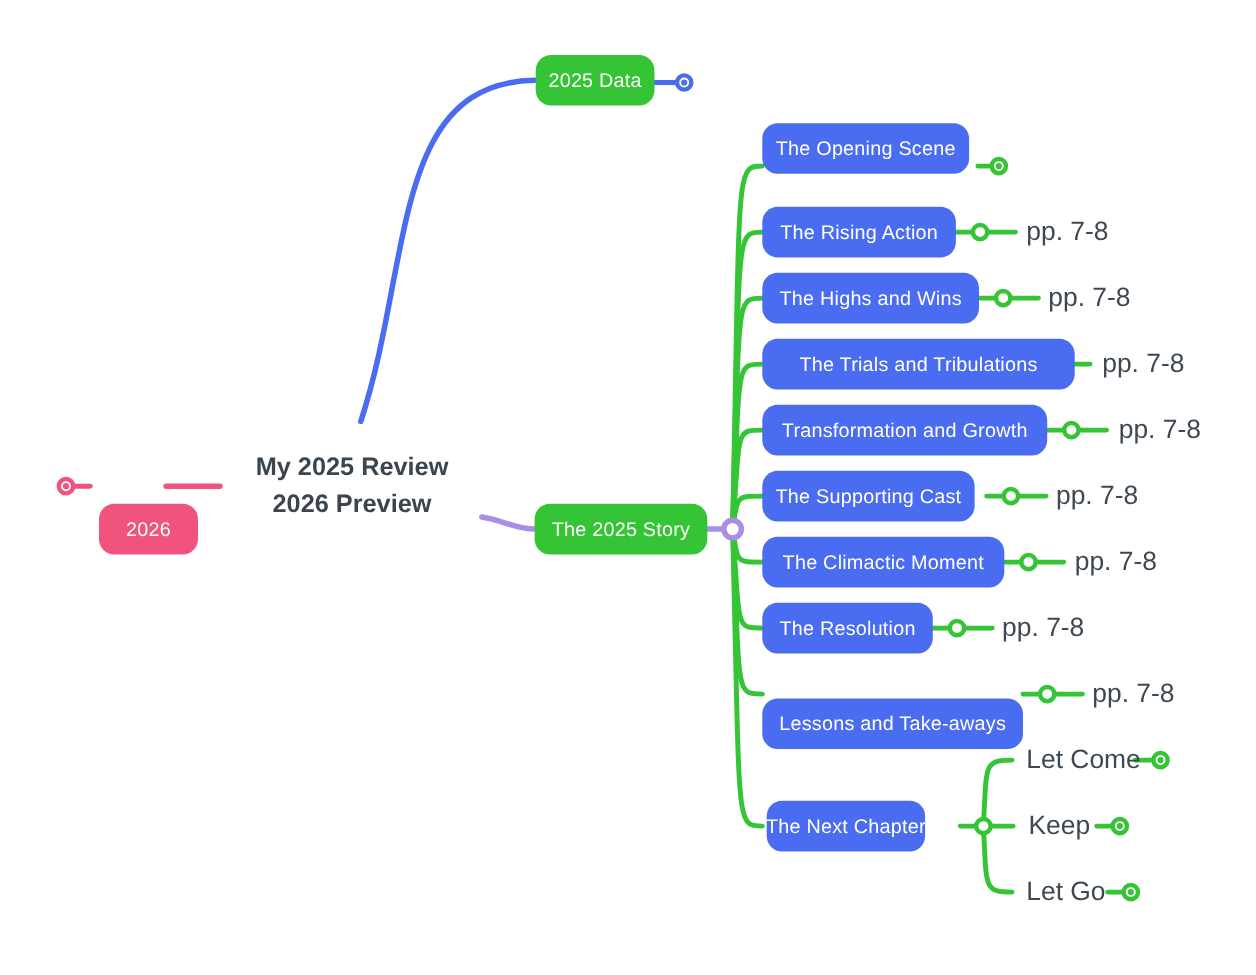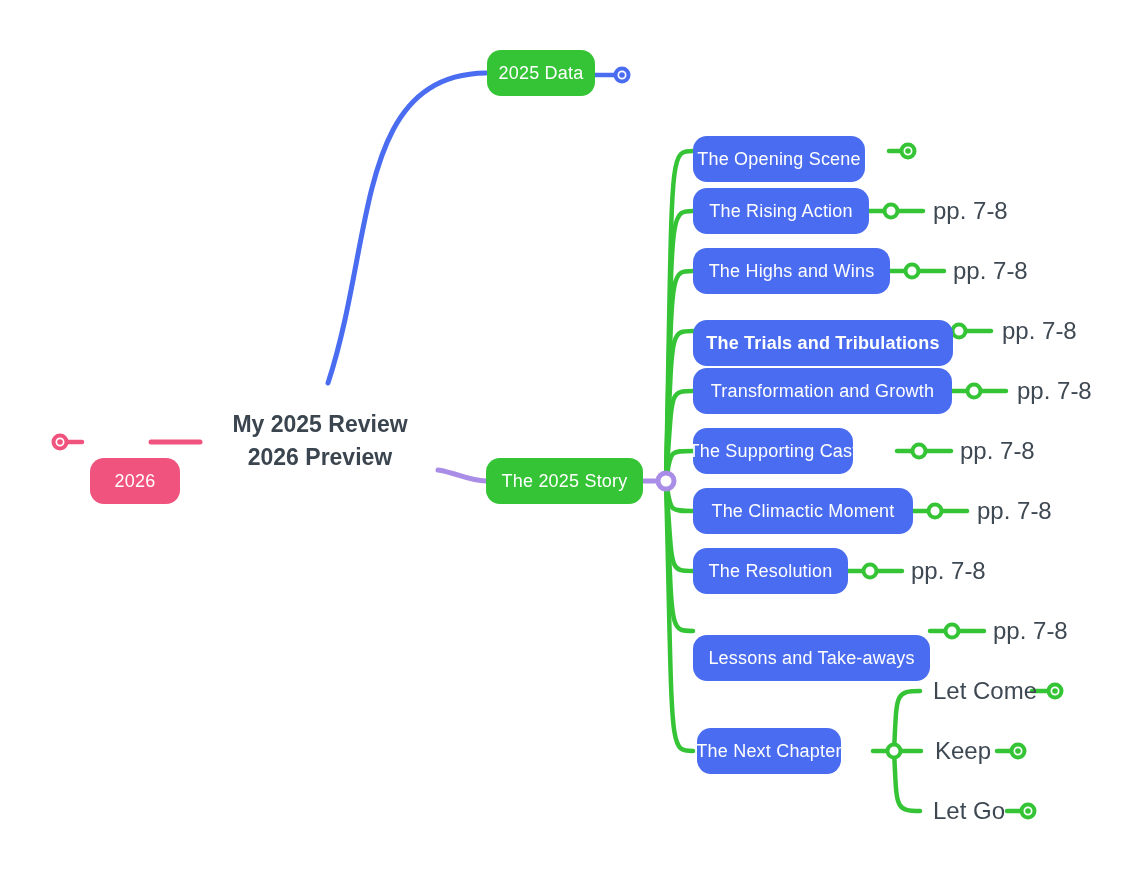--- a/index.html
+++ b/index.html
@@ -156,36 +156,36 @@
   </div>
 
   <div class="node green" style="left:487px; top:50px; width:108px;">
     <span>2025 Data</span>
   </div>
 
   <div class="node green" style="left:486px; top:458px; width:157px;">
     <span>The 2025 Story</span>
   </div>
 
-  <div class="node blue" style="left:693px; top:136px; width:172px;">
+  <div class="node blue" style="left:693px; top:112px; width:188px;">
     <span>The Opening Scene</span>
   </div>
   <div class="node blue" style="left:693px; top:188px; width:176px;">
     <span>The Rising Action</span>
   </div>
   <div class="node blue" style="left:693px; top:248px; width:197px;">
     <span>The Highs and Wins</span>
   </div>
-  <div class="node blue" style="left:693px; top:320px; width:260px;font-weight:bold;">
+  <div class="node blue" style="left:693px; top:308px; width:284px;">
     <span>The Trials and Tribulations</span>
   </div>
   <div class="node blue" style="left:693px; top:368px; width:259px;">
     <span>Transformation and Growth</span>
   </div>
-  <div class="node blue" style="left:693px; top:428px; width:160px;">
+  <div class="node blue" style="left:693px; top:428px; width:193px;">
     <span>The Supporting Cast</span>
   </div>
   <div class="node blue" style="left:693px; top:548px; width:155px;">
     <span>The Resolution</span>
   </div>
   <div class="node blue" style="left:693px; top:488px; width:220px;">
     <span>The Climactic Moment</span>
   </div>
   <div class="node blue" style="left:693px; top:608px; width:237px;margin-top:27px;">
     <span>Lessons and Take-aways</span>

